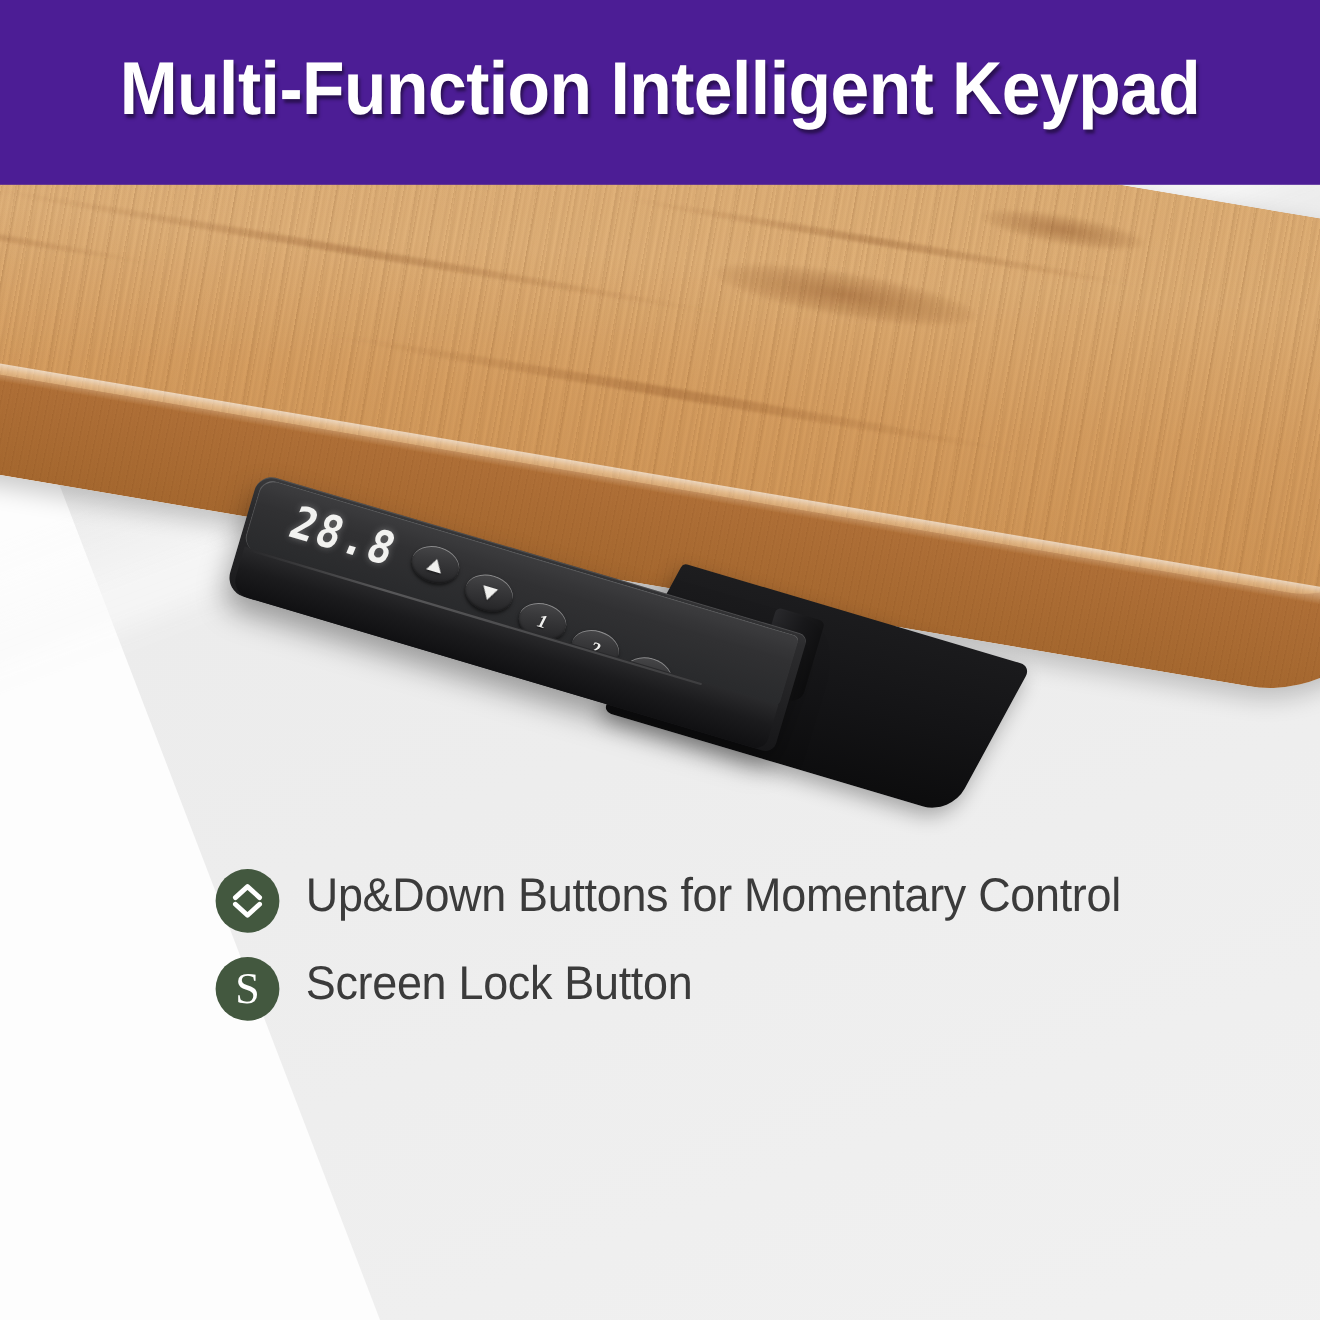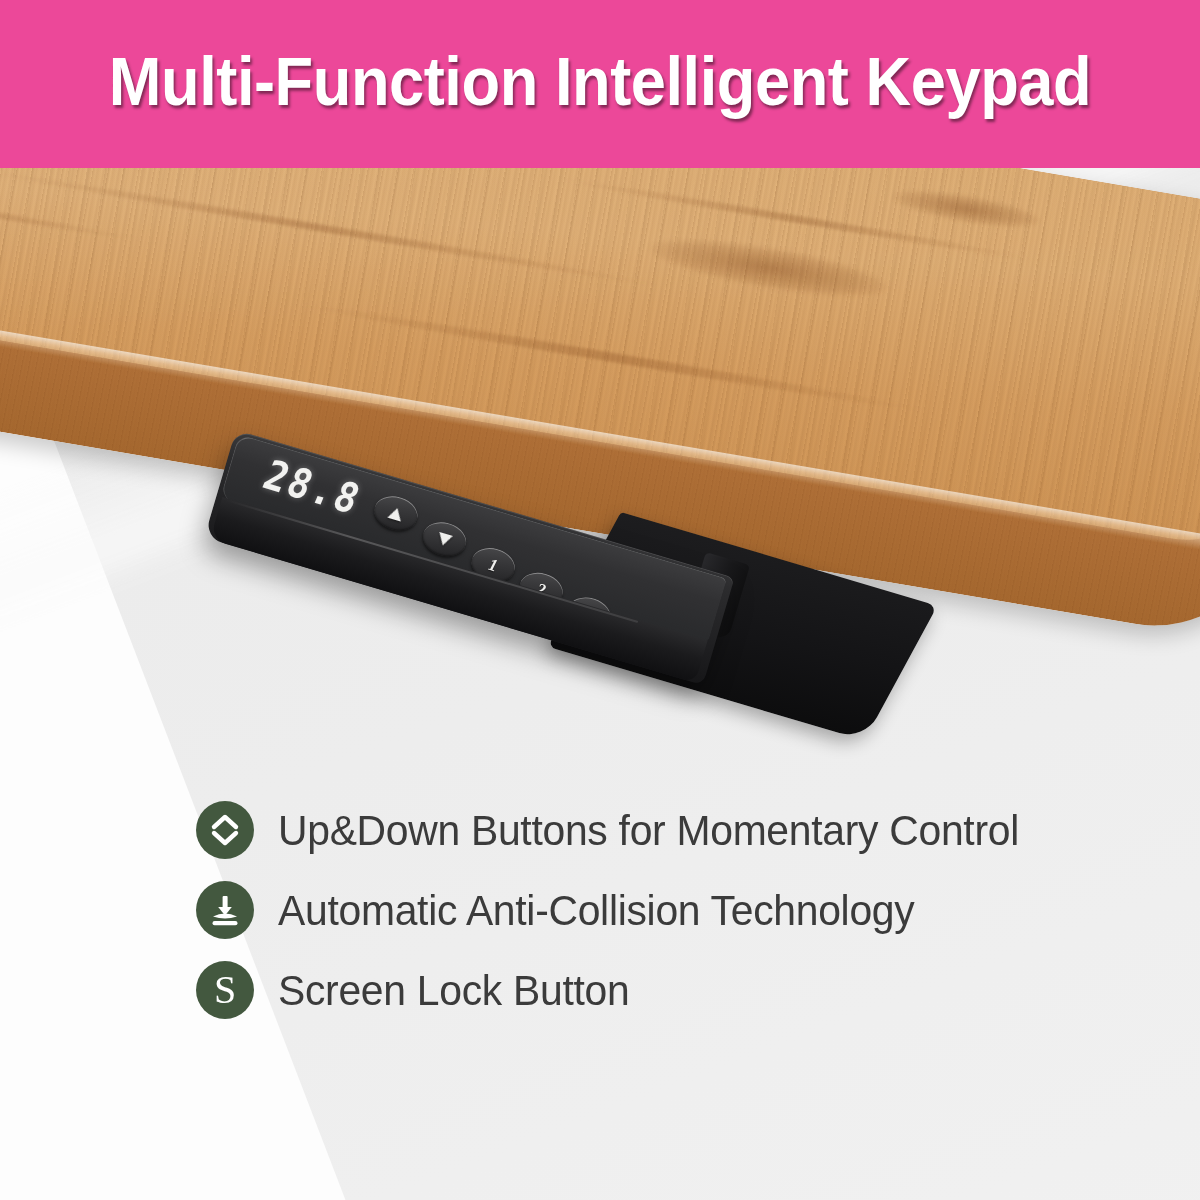--- a/index.html
+++ b/index.html
@@ -19,21 +19,21 @@
     overflow: hidden;
     background: #fefefe;
   }
 
   
   .banner {
     position: absolute;
     left: 0; top: 0;
     width: 1200px;
     height: 168px;
-    background: #ec4899;
+    background: #4c1d95;
     z-index: 40;
   }
   .banner-title {
     position: absolute;
     left: 0;
     top: 42px;
     width: 1200px;
     text-align: center;
     color: #ffffff;
     font-family: "Liberation Sans Narrow", "Liberation Sans", sans-serif;
@@ -294,21 +294,20 @@
   
   .features {
     position: absolute;
     left: 196px;
     top: 790px;
     width: 960px;
     z-index: 30;
   }
   .feature-row {
     display: flex;
-    align-items: center;
     height: 80px;
   }
   .feature-icon {
     width: 58px;
     height: 58px;
     min-width: 58px;
     border-radius: 50%;
     background: #43583f;
     display: flex;
     align-items: center;
@@ -405,31 +404,20 @@
       <div class="feature-icon">
         <svg width="40" height="40" viewBox="0 0 40 40">
           <polyline points="9,17 20,7 31,17" fill="none" stroke="#ffffff" stroke-width="4.4" stroke-linecap="round" stroke-linejoin="round"></polyline>
           <polyline points="9,23 20,33 31,23" fill="none" stroke="#ffffff" stroke-width="4.4" stroke-linecap="round" stroke-linejoin="round"></polyline>
         </svg>
       </div>
       <div class="feature-text">Up&amp;Down Buttons for Momentary Control</div>
     </div>
 
 
-    <div class="feature-row">
-      <div class="feature-icon">
-        <svg width="40" height="40" viewBox="0 0 40 40">
-          <rect x="17.6" y="6" width="5" height="13" fill="#ffffff" rx="1"></rect>
-          <polygon points="13.2,17 26.8,17 20,25.5" fill="#ffffff"></polygon>
-          <path d="M8 26.5 Q20 20.5 32 26.5 Q20 30.5 8 26.5 Z" fill="#ffffff"></path>
-          <rect x="7.5" y="31" width="25" height="4.3" rx="2.1" fill="#ffffff"></rect>
-        </svg>
-      </div>
-      <div class="feature-text">Automatic Anti-Collision Technology</div>
-    </div>
 
     <div class="feature-row">
       <div class="feature-icon">
         <span class="icon-letter">S</span>
       </div>
       <div class="feature-text">Screen Lock Button</div>
     </div>
 
   </div>
 

